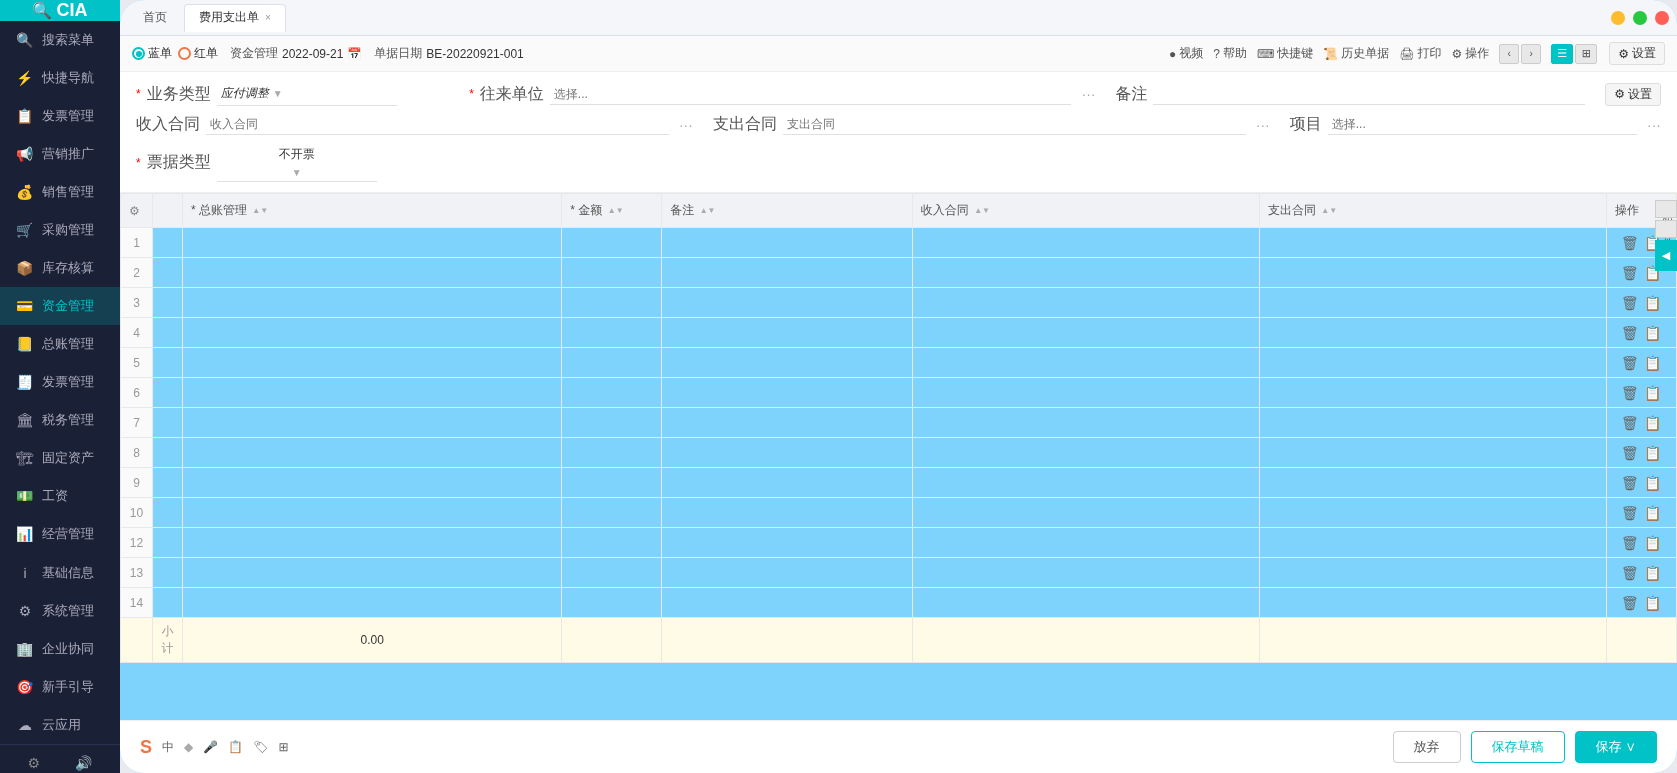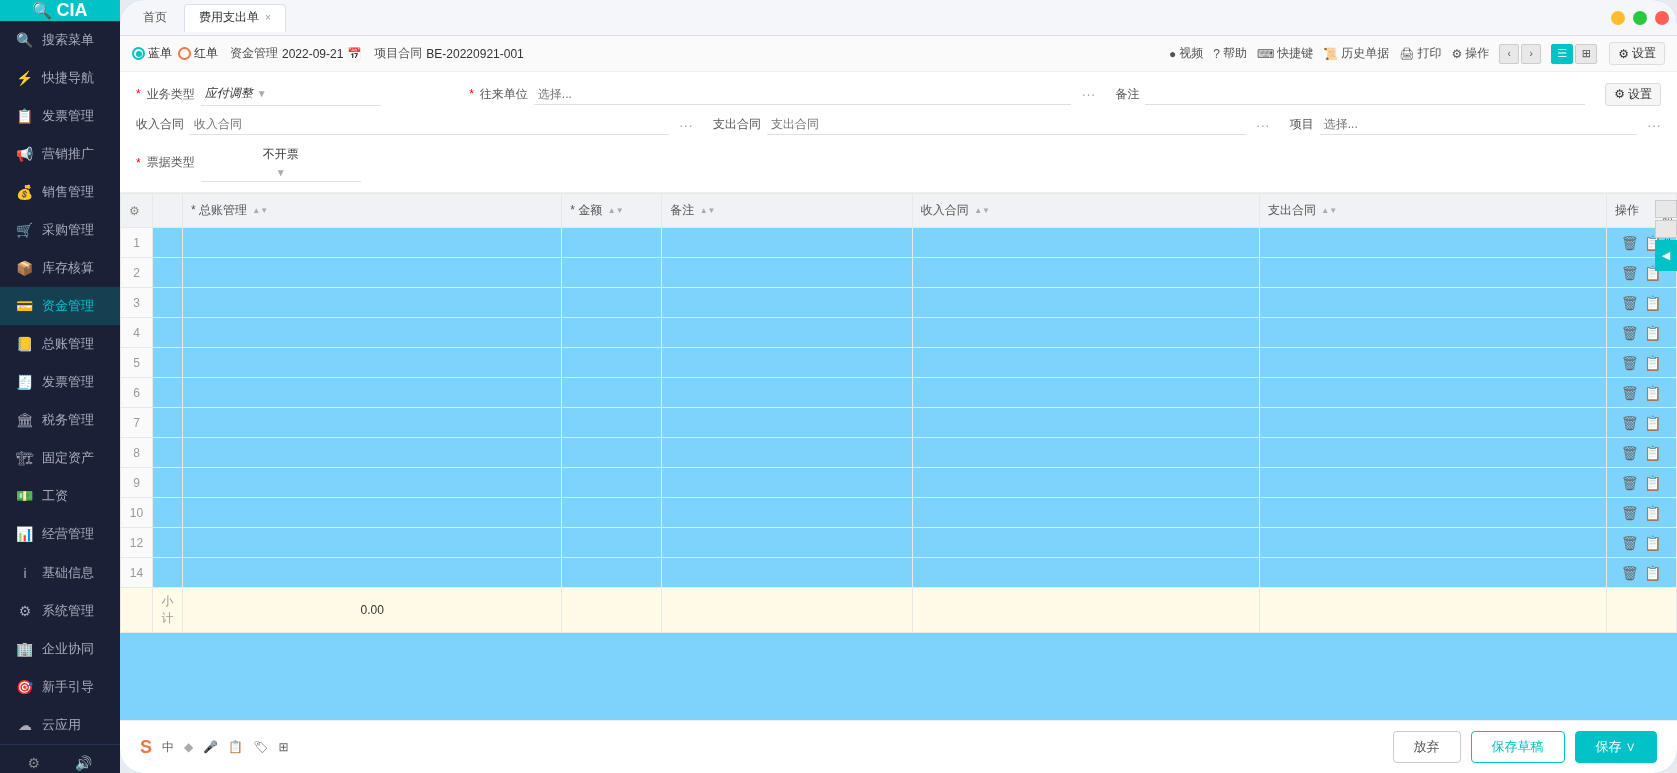--- a/index.html
+++ b/index.html
@@ -42,21 +42,21 @@
     .meta-field { display: flex; align-items: center; gap: 4px; color: #555; }
     .meta-field .cal-icon { color: #00c2c7; cursor: pointer; }
     .toolbar-right { margin-left: auto; display: flex; gap: 10px; align-items: center; color: #555; font-size: 12px; }
     .toolbar-right span { cursor: pointer; display: flex; align-items: center; gap: 3px; }
     .settings-btn { background: #f5f5f5; border: 1px solid #ddd; border-radius: 3px; padding: 2px 8px; cursor: pointer; display: flex; align-items: center; gap: 3px; }
 
     
     .form-area { padding: 10px 16px; background: white; border-bottom: 1px solid #eee; }
     .form-row { display: flex; align-items: center; gap: 20px; margin-bottom: 8px; }
     .form-field { display: flex; align-items: center; gap: 6px; flex: 1; }
-    .form-field .label { color: #555; white-space: nowrap; font-size: 12px; }
+    .form-field .label { color: #555; white-space: nowrap; font-size: 16px; }
     .form-field .required { color: red; }
     .form-field .field-input { flex: 1; border: none; border-bottom: 1px solid #e0e0e0; padding: 3px 4px; font-size: 12px; color: #333; min-width: 80px; }
     .form-field .field-select { flex: 1; display: flex; align-items: center; border-bottom: 1px solid #e0e0e0; padding: 3px 4px; background: white; cursor: pointer; gap: 4px; font-size: 12px; }
     .field-dots { color: #aaa; cursor: pointer; font-size: 14px; margin-left: 4px; }
     .field-arrow { color: #aaa; font-size: 10px; }
 
     
     .table-container { flex: 1; overflow-y: auto; overflow-x: hidden; }
     .data-table { width: 100%; border-collapse: collapse; font-size: 12px; }
     .data-table thead tr { background: #f0f2f5; }
@@ -213,21 +213,21 @@
         </div>
       </div>
 
       <div class="meta-field">
         <span>资金管理</span>
         <span style="color:#333;">2022-09-21</span>
         <span class="cal-icon">📅</span>
       </div>
 
       <div class="meta-field">
-        <span>项目合同</span>
+        <span>单据日期</span>
         <span style="color:#333;">BE-20220921-001</span>
       </div>
 
       <div class="toolbar-right">
         <span>● <span>视频</span></span>
         <span>? <span>帮助</span></span>
         <span>⌨ <span>快捷键</span></span>
         <span>📜 <span>历史单据</span></span>
         <span>🖨 <span>打印</span></span>
         <span>⚙ <span>操作</span></span>
@@ -441,20 +441,30 @@
               <td></td>
               <td></td>
               <td></td>
               <td></td>
               <td></td>
               <td></td>
               <td class="ops"><button class="op-btn">🗑</button><button class="op-btn">📋</button></td>
             </tr>
           <tr>
               <td class="row-num">12</td>
+              <td></td>
+              <td></td>
+              <td></td>
+              <td></td>
+              <td></td>
+              <td></td>
+              <td class="ops"><button class="op-btn">🗑</button><button class="op-btn">📋</button></td>
+            </tr>
+          <tr>
+              <td class="row-num">13</td>
               <td></td>
               <td></td>
               <td></td>
               <td></td>
               <td></td>
               <td></td>
               <td class="ops"><button class="op-btn">🗑</button><button class="op-btn">📋</button></td>
             </tr>
           <tr>
               <td class="row-num">14</td>

